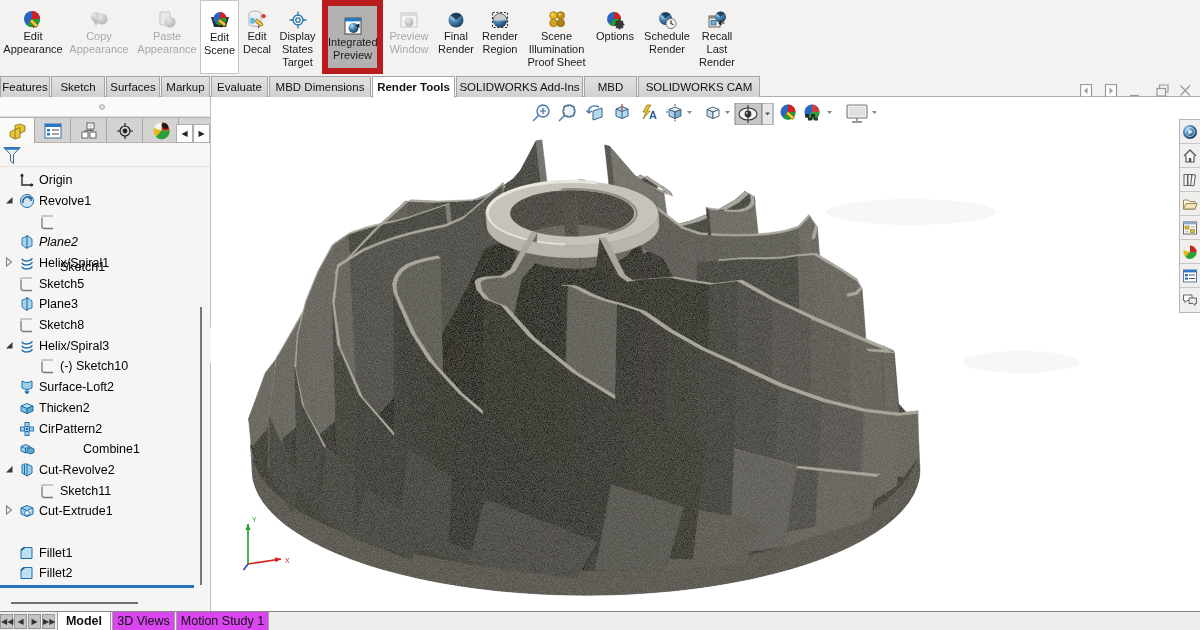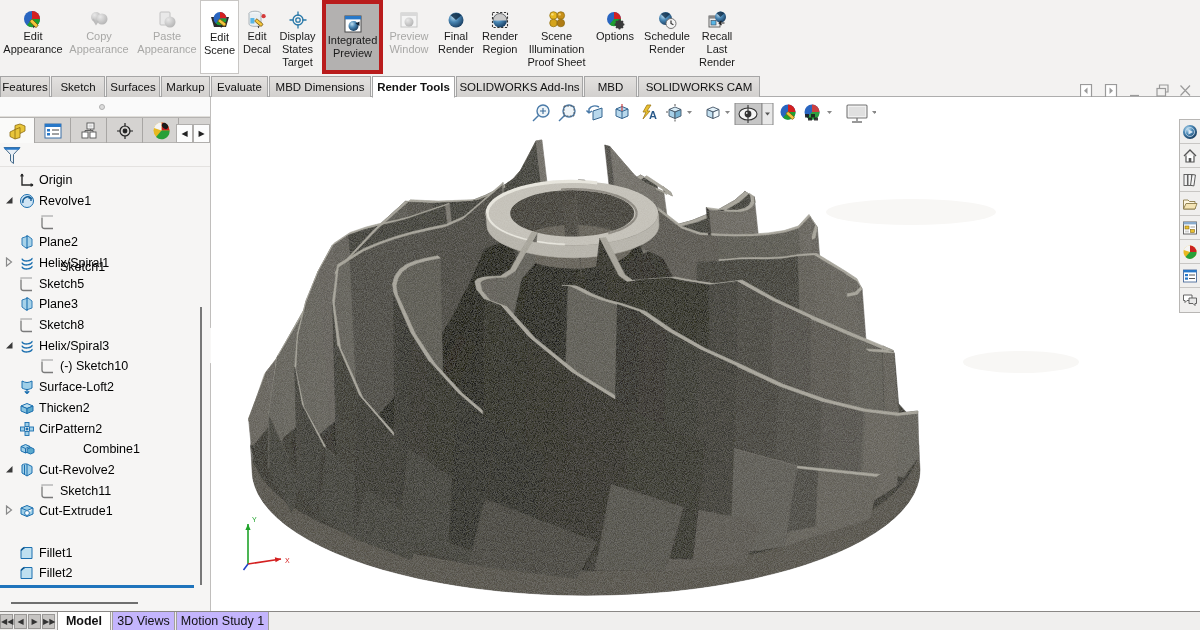--- a/index.html
+++ b/index.html
@@ -4,21 +4,21 @@
 *{margin:0;padding:0;box-sizing:border-box;}
 html,body{width:1200px;height:630px;overflow:hidden;font-family:"Liberation Sans",sans-serif;}
 #app{position:relative;width:1200px;height:630px;background:#ffffff;}
 
 #ribbon{position:absolute;left:0;top:0;width:1200px;height:94px;background:#f3f2f1;border-bottom:1px solid #d8d6d4;}
 .ritem{position:absolute;top:0;height:74px;text-align:center;color:#1a1a1a;font-size:11px;line-height:12.8px;}
 .ritem .ic{position:absolute;top:10px;left:50%;transform:translateX(-50%);width:20px;height:20px;}
 .ritem .lbl{position:absolute;top:30px;left:0;width:100%;}
 .ritem.dis{color:#a8a8a6;}
 .rsel{background:#ffffff;border:1px solid #c8c6c4;}
-.rpress{background:#b3b1b0;border:4px solid #b91c1c;}
+.rpress{background:#b3b1b0;border:6px solid #b91c1c;}
 
 #tabrow{position:absolute;left:0;top:75px;width:1200px;height:22px;background:#f3f2f1;border-bottom:1px solid #adadad;}
 .ctab{position:absolute;top:1px;height:21px;background:linear-gradient(#e3e1df,#d2d0ce);border:1px solid #a5a5a5;border-bottom:none;font-size:11.5px;text-align:center;line-height:20px;color:#111;white-space:nowrap;overflow:hidden;}
 .ctab.active{background:#ffffff;font-weight:bold;border-bottom:1px solid #fff;height:22px;z-index:3;}
 
 .wctl{position:absolute;top:83px;color:#909090;}
 
 #lpanel{position:absolute;left:0;top:97px;width:211px;height:514px;background:#f6f5f4;border-right:1px solid #c0bebc;}
 #lp-top{position:absolute;left:0;top:0;width:210px;height:20px;background:#fafafa;border-bottom:1px solid #e0deda;}
 #lp-tabs{position:absolute;left:0;top:20px;width:210px;height:26px;background:#d5d3d1;border-top:1px solid #b5b3b1;border-bottom:1px solid #b5b3b1;}
@@ -39,21 +39,21 @@
 #split-handle i{position:absolute;left:1px;top:15px;width:6px;height:6px;border:1px solid #a5a3a1;border-radius:50%;background:#e8e7e6;}
 
 #viewport{position:absolute;left:211px;top:97px;width:989px;height:514px;background:#ffffff;overflow:hidden;}
 #impeller{position:absolute;left:0;top:0;}
 
 #rstrip{position:absolute;left:1179px;top:119px;width:21px;height:194px;background:#f0efee;border:1px solid #b8b6b4;border-right:none;}
 .rsb{position:absolute;left:0;width:20px;height:24px;border-bottom:1px solid #c8c6c4;display:flex;align-items:center;justify-content:center;}
 
 #bottombar{position:absolute;left:0;top:611px;width:1200px;height:19px;background:#f0efee;border-top:1px solid #8a8886;}
 .navbtn{position:absolute;top:2px;width:13px;height:15px;background:#c6c4c2;border:1px solid #9a9896;color:#333;font-size:8px;line-height:13px;text-align:center;}
-.btab{position:absolute;top:0px;height:19px;background:#c4b5fd;border:1px solid #a2a09e;border-top:none;font-size:12.5px;text-align:center;line-height:18px;color:#111;}
+.btab{position:absolute;top:0px;height:19px;background:#d946ef;border:1px solid #a2a09e;border-top:none;font-size:12.5px;text-align:center;line-height:18px;color:#111;}
 .btab.active{background:#ffffff;font-weight:bold;}
 </style></head>
 <body>
 <div id="app">
 <div id="ribbon">
 <svg width="0" height="0" style="position:absolute">
         <defs>
 <radialGradient id="ball" cx="0.35" cy="0.3" r="0.75">
             <stop offset="0" stop-color="#bfe0f2"></stop>
             <stop offset="0.45" stop-color="#4987b5"></stop>
@@ -356,21 +356,21 @@
             <use href="#i-rev"></use>
           </svg>
           <span class="txt" style="left:39px;">Revolve1</span>
         </div>
   <div class="trow" style="top:44.7px;">
           <svg class="tic" style="left:40px" viewBox="0 0 16 16">
             <use href="#i-sk"></use>
           </svg>
           <span class="txt" style="left:60px;margin-top:45px;">Sketch1</span>
         </div>
-  <div class="trow" style="top:65.3px;">
+  <div class="trow" style="top:65.3px;font-style:italic;">
           <svg class="tic" style="left:19px" viewBox="0 0 16 16">
             <use href="#i-pl"></use>
           </svg>
           <span class="txt" style="left:39px;">Plane2</span>
         </div>
   <div class="trow" style="top:86.0px;">
           <svg class="exp" viewBox="0 0 10 10">
             <path d="M2.5 1 L7.5 5 L2.5 9 Z" fill="none" stroke="#8a8a8a" stroke-width="1.2"></path>
           </svg>
           <svg class="tic" style="left:19px" viewBox="0 0 16 16">

